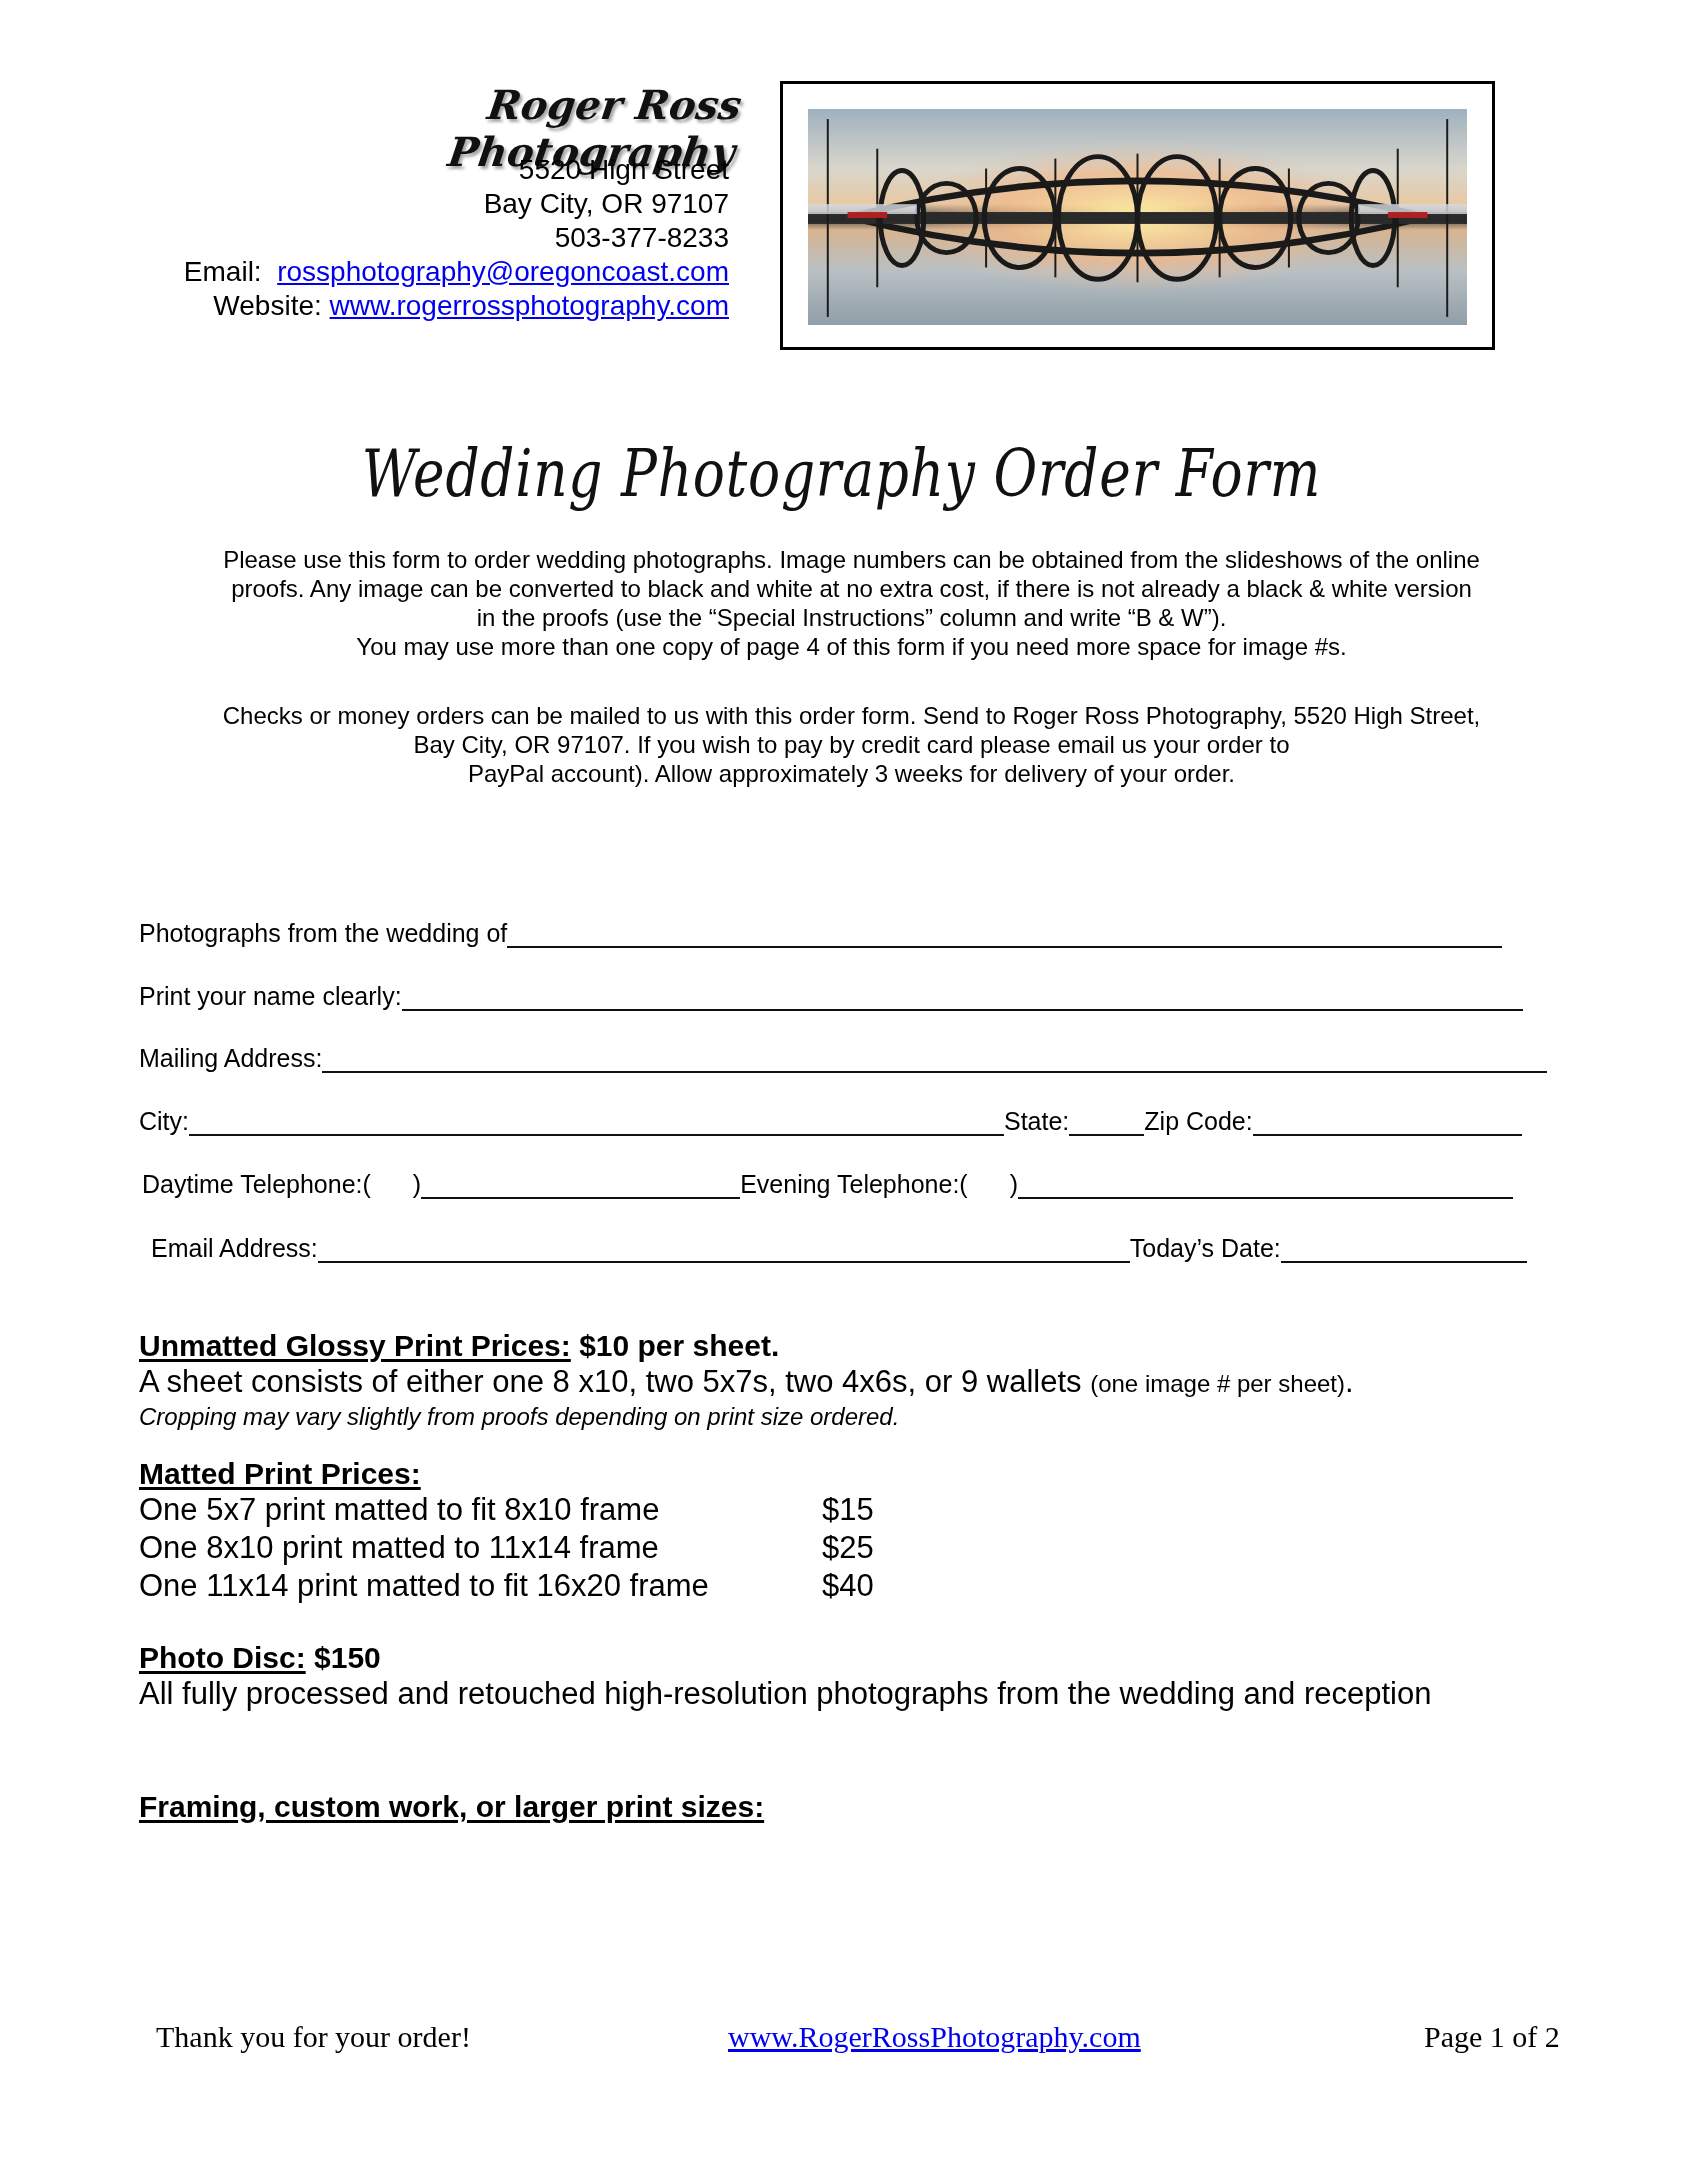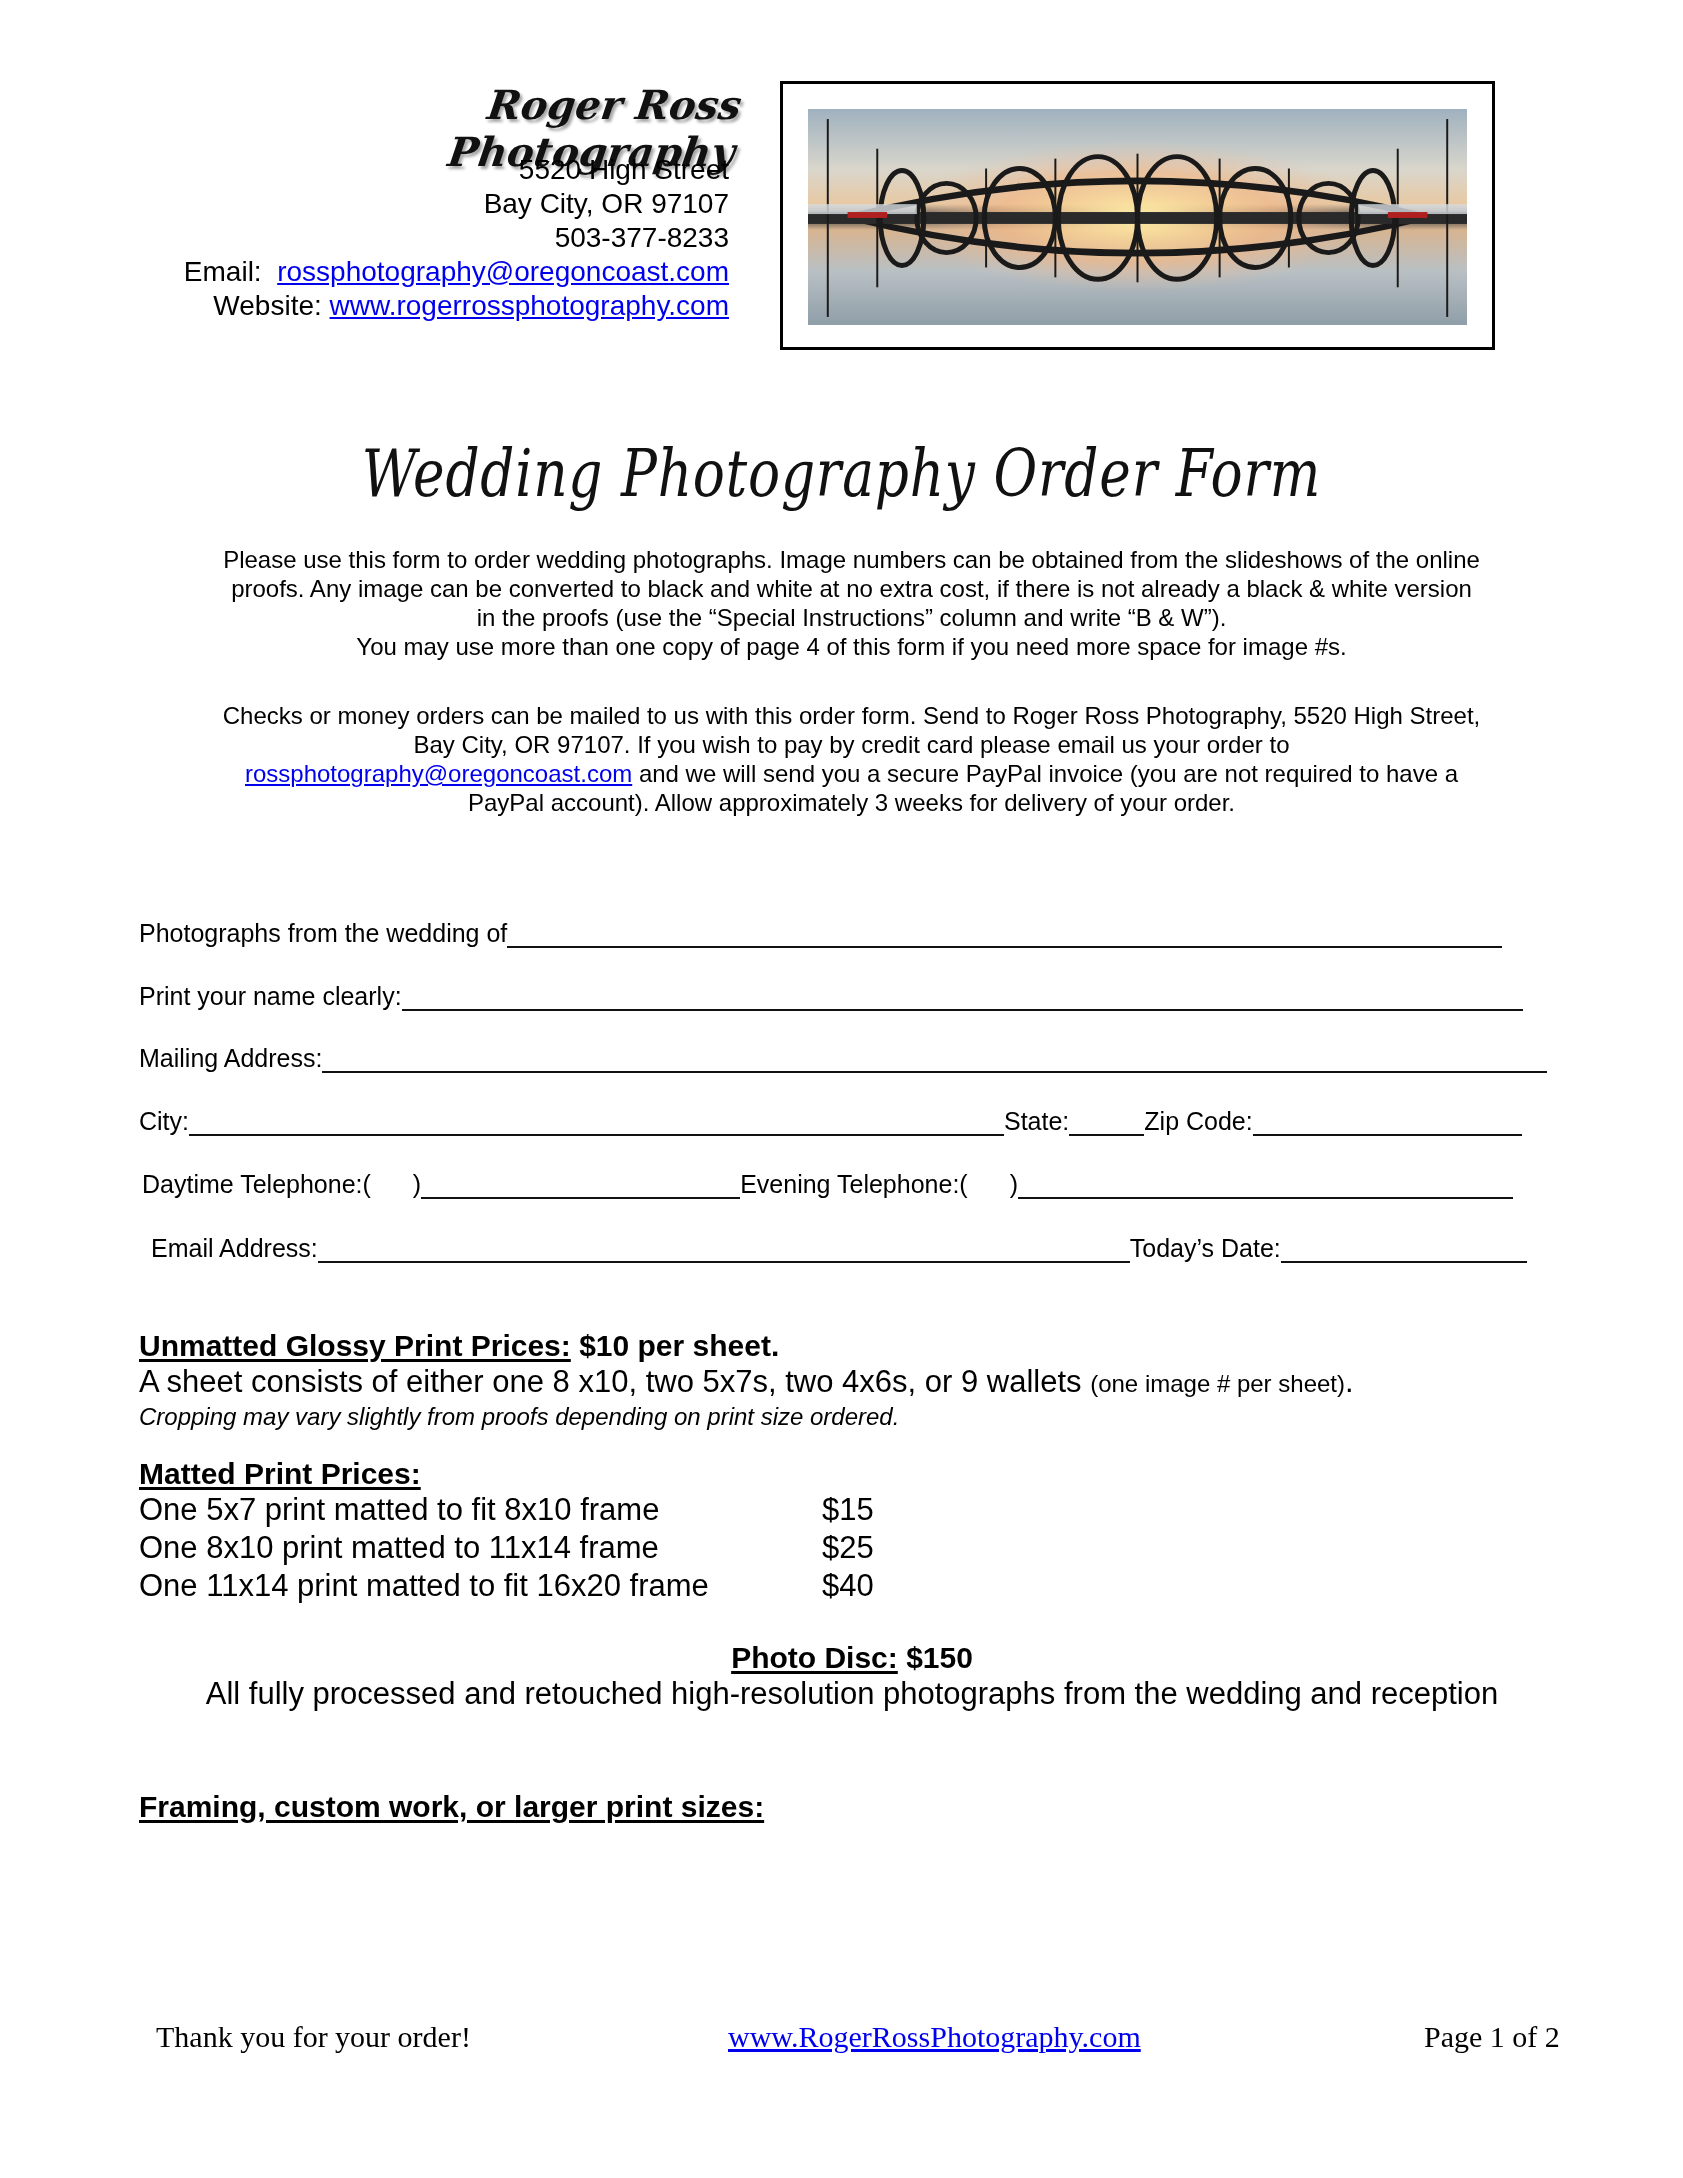--- a/index.html
+++ b/index.html
@@ -118,21 +118,20 @@
 <div class="abs intro" style="top: 545px;">
   <p>Please use this form to order wedding photographs. Image numbers can be obtained from the slideshows of the online</p>
   <p>proofs. Any image can be converted to black and white at no extra cost, if there is not already a black &amp; white version</p>
   <p>in the proofs (use the “Special Instructions” column and write “B &amp; W”).</p>
   <p>You may use more than one copy of page 4 of this form if you need more space for image #s.</p>
 </div>
 
 <div class="abs intro" style="top: 701px;">
   <p>Checks or money orders can be mailed to us with this order form. Send to Roger Ross Photography, 5520 High Street,</p>
   <p>Bay City, OR 97107. If you wish to pay by credit card please email us your order to</p>
-  <p><a href="#">rossphotography@oregoncoast.com</a><span> and we will send you a secure PayPal invoice (you are not required to have a</span></p>
   <p>PayPal account). Allow approximately 3 weeks for delivery of your order.</p>
 </div>
 
 <div class="abs field-row" style="top: 919px;">
   <span class="label">Photographs from the wedding of </span>
   <span class="blank" style="width: 995px;"></span>
 </div>
 
 <div class="abs field-row" style="top: 982px;">
   <span class="label">Print your name clearly:</span>
@@ -190,21 +189,21 @@
   <div class="price-row">
     <span class="desc">One 8x10 print matted to 11x14 frame</span>
     <span>$25</span>
   </div>
   <div class="price-row">
     <span class="desc">One 11x14 print matted to fit 16x20 frame</span>
     <span>$40</span>
   </div>
 </div>
 
-<div class="abs sec" style="top: 1641px; text-align: center;">
+<div class="abs sec" style="top: 1641px;">
   <div><span class="h-under">Photo Disc:</span><span class="h-plain"> $150</span></div>
   <div class="body-lg">All fully processed and retouched high-resolution photographs from the wedding and reception</div>
 </div>
 
 <div class="abs sec" style="top: 1790px;">
   <div><span class="h-under">Framing, custom work, or larger print sizes:</span></div>
 </div>
 
 <div class="abs footer" style="left: 156px;">Thank you for your order!</div>
 <a href="#" class="abs footer" style="left: 728px;">www.RogerRossPhotography.com</a>

